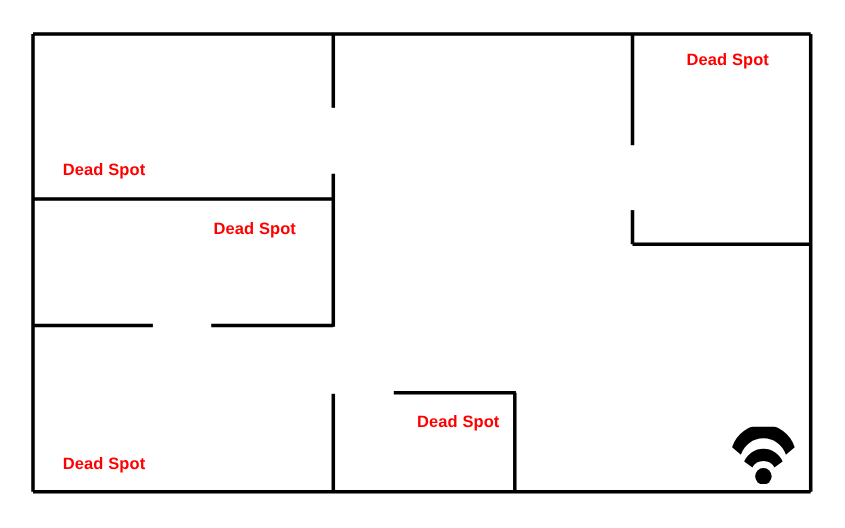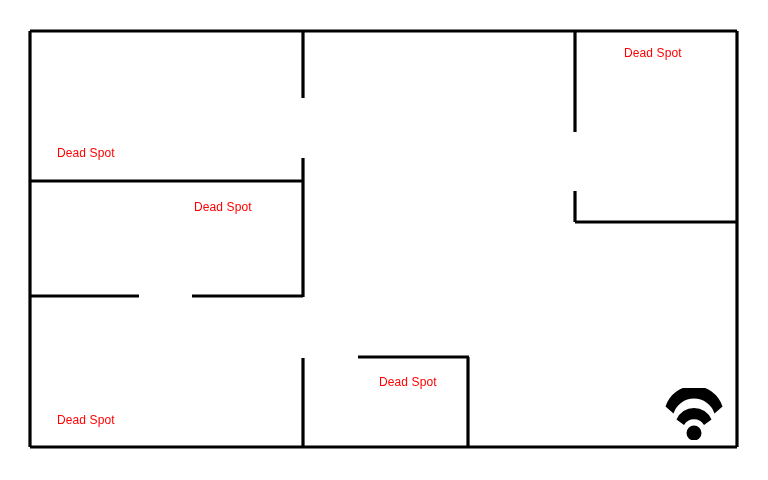--- a/index.html
+++ b/index.html
@@ -30,22 +30,22 @@
   .wall {
     stroke: #000000;
     stroke-width: 3.2;
     stroke-linecap: butt;
     fill: none;
   }
   .dead-spot-label {
     position: absolute;
     color: #FF0000;
     font-family: "Liberation Sans", sans-serif;
-    font-size: 12px;
-    font-weight: 400;
+    font-size: 15px;
+    font-weight: 700;
     letter-spacing: 0.1px;
     white-space: nowrap;
     line-height: 1;
     user-select: none;
   }
   #wifi-icon {
     position: absolute;
     left: 663px;
     top: 388px;
     width: 62px;

